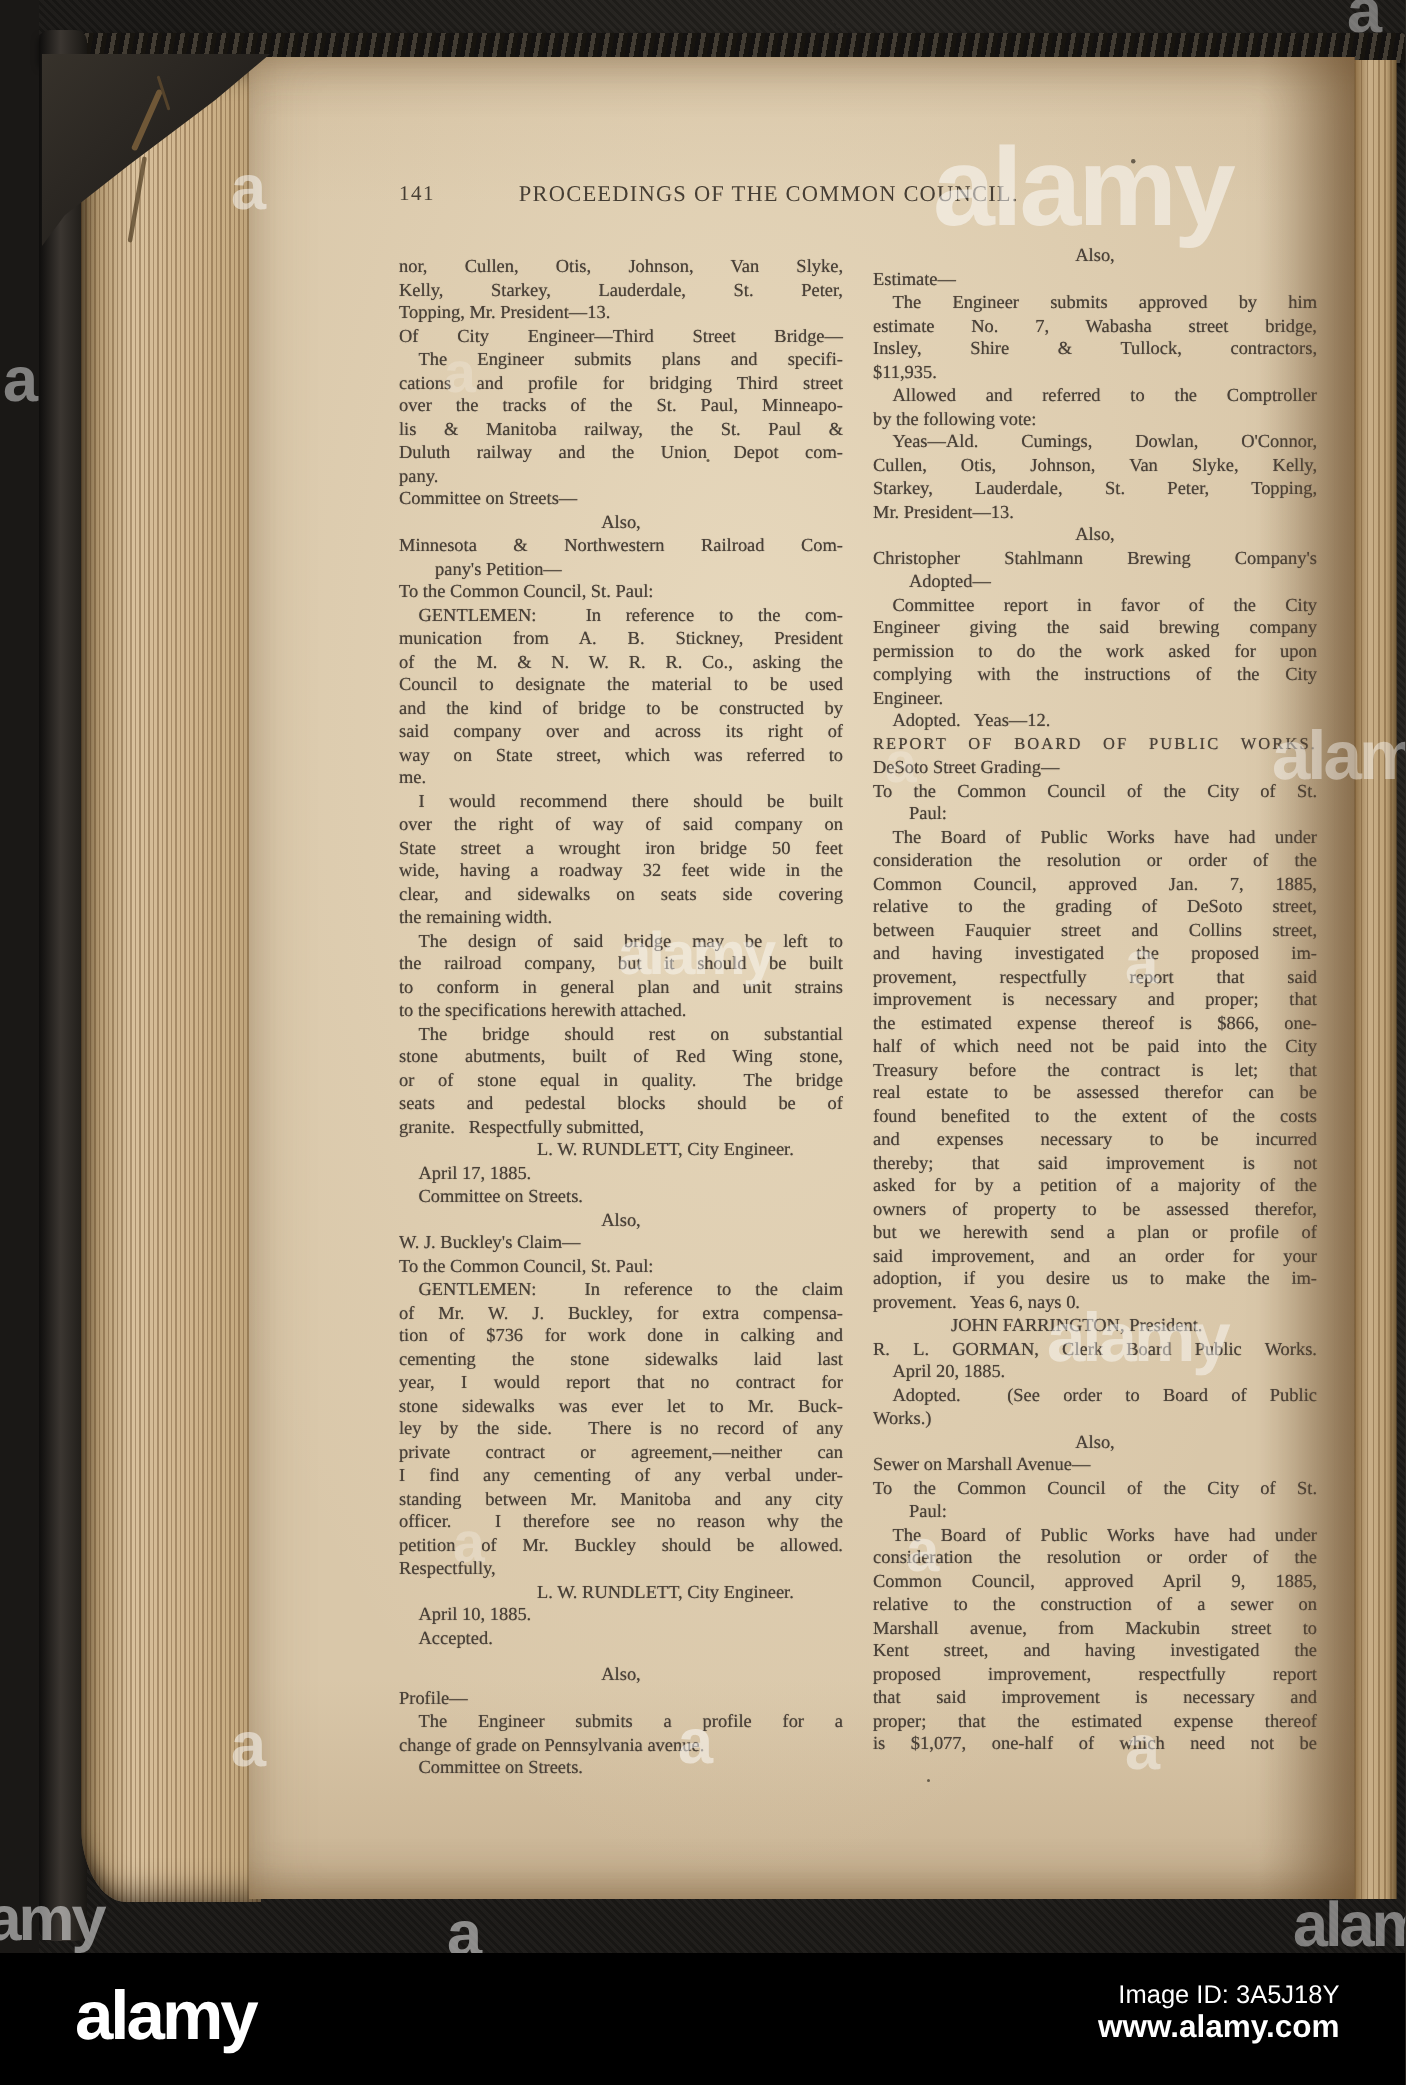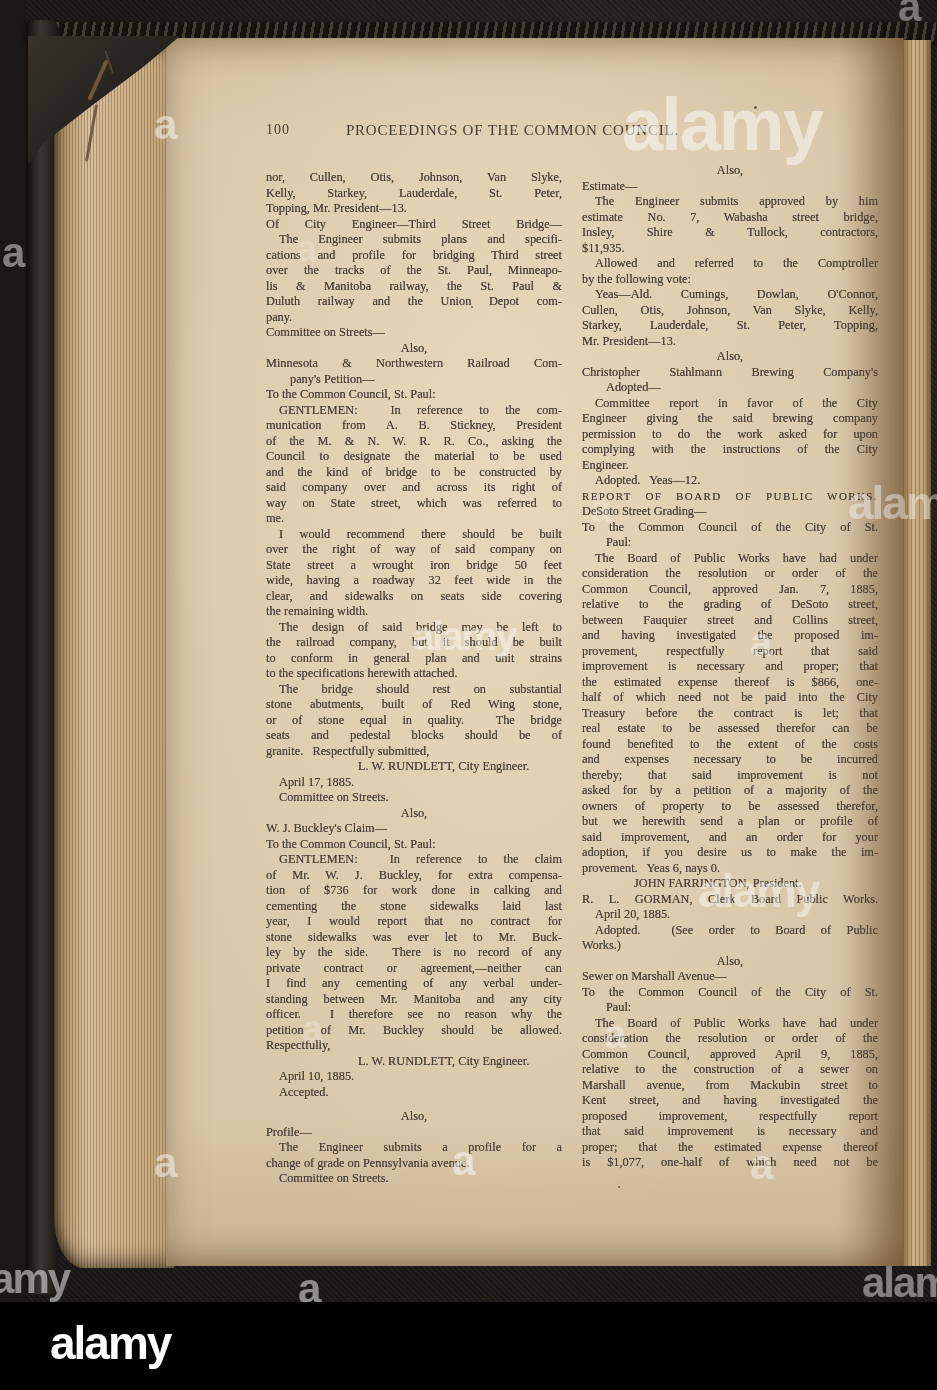--- a/index.html
+++ b/index.html
@@ -85,21 +85,21 @@
 
 <div class="scene">
   <div class="cover"></div>
   <div class="outer-left"></div>
   <div class="braid"></div>
   <div class="spine-edge"></div>
 
   <div class="page-stack"></div>
 
   <div class="page">
-    <div class="page-number">100</div>
+    <div class="page-number">141</div>
     <div class="page-header">PROCEEDINGS OF THE COMMON COUNCIL.</div>
     <div class="col col-left">
         <div class="tl">nor, Cullen, Otis, Johnson, Van Slyke,</div>
         <div class="tl">Kelly, Starkey, Lauderdale, St. Peter,</div>
         <div class="tl n">Topping, Mr. President—13.</div>
         <div class="tl">Of City Engineer—Third Street Bridge—</div>
         <div class="tl i">The Engineer submits plans and specifi-</div>
         <div class="tl">cations and profile for bridging Third street</div>
         <div class="tl">over the tracks of the St. Paul, Minneapo-</div>
         <div class="tl">lis &amp; Manitoba railway, the St. Paul &amp;</div>
@@ -257,14 +257,18 @@
       <div class="wm" style="left: 154px; top: 1142px; font-size: 42px; opacity: 0.5;">a</div>
       <div class="wm" style="left: 452px; top: 1140px; font-size: 42px; opacity: 0.5;">a</div>
       <div class="wm" style="left: 750px; top: 1144px; font-size: 42px; opacity: 0.42;">a</div>
       <div class="wm" style="left: -40px; top: 1258px; font-size: 42px; opacity: 0.5;">alamy</div>
       <div class="wm" style="left: 298px; top: 1268px; font-size: 42px; opacity: 0.5;">a</div>
       <div class="wm" style="left: 862px; top: 1262px; font-size: 42px; opacity: 0.45;">alamy</div>
     </div>
 
   <div class="alamy-bar">
     <div class="alamy-logo">alamy</div>
+    <div class="bar-right">
+      <div class="image-id">Image ID: 3A5J18Y</div>
+      <div class="alamy-url">www.alamy.com</div>
+    </div>
   </div>
 </div>
 
 </body></html>

